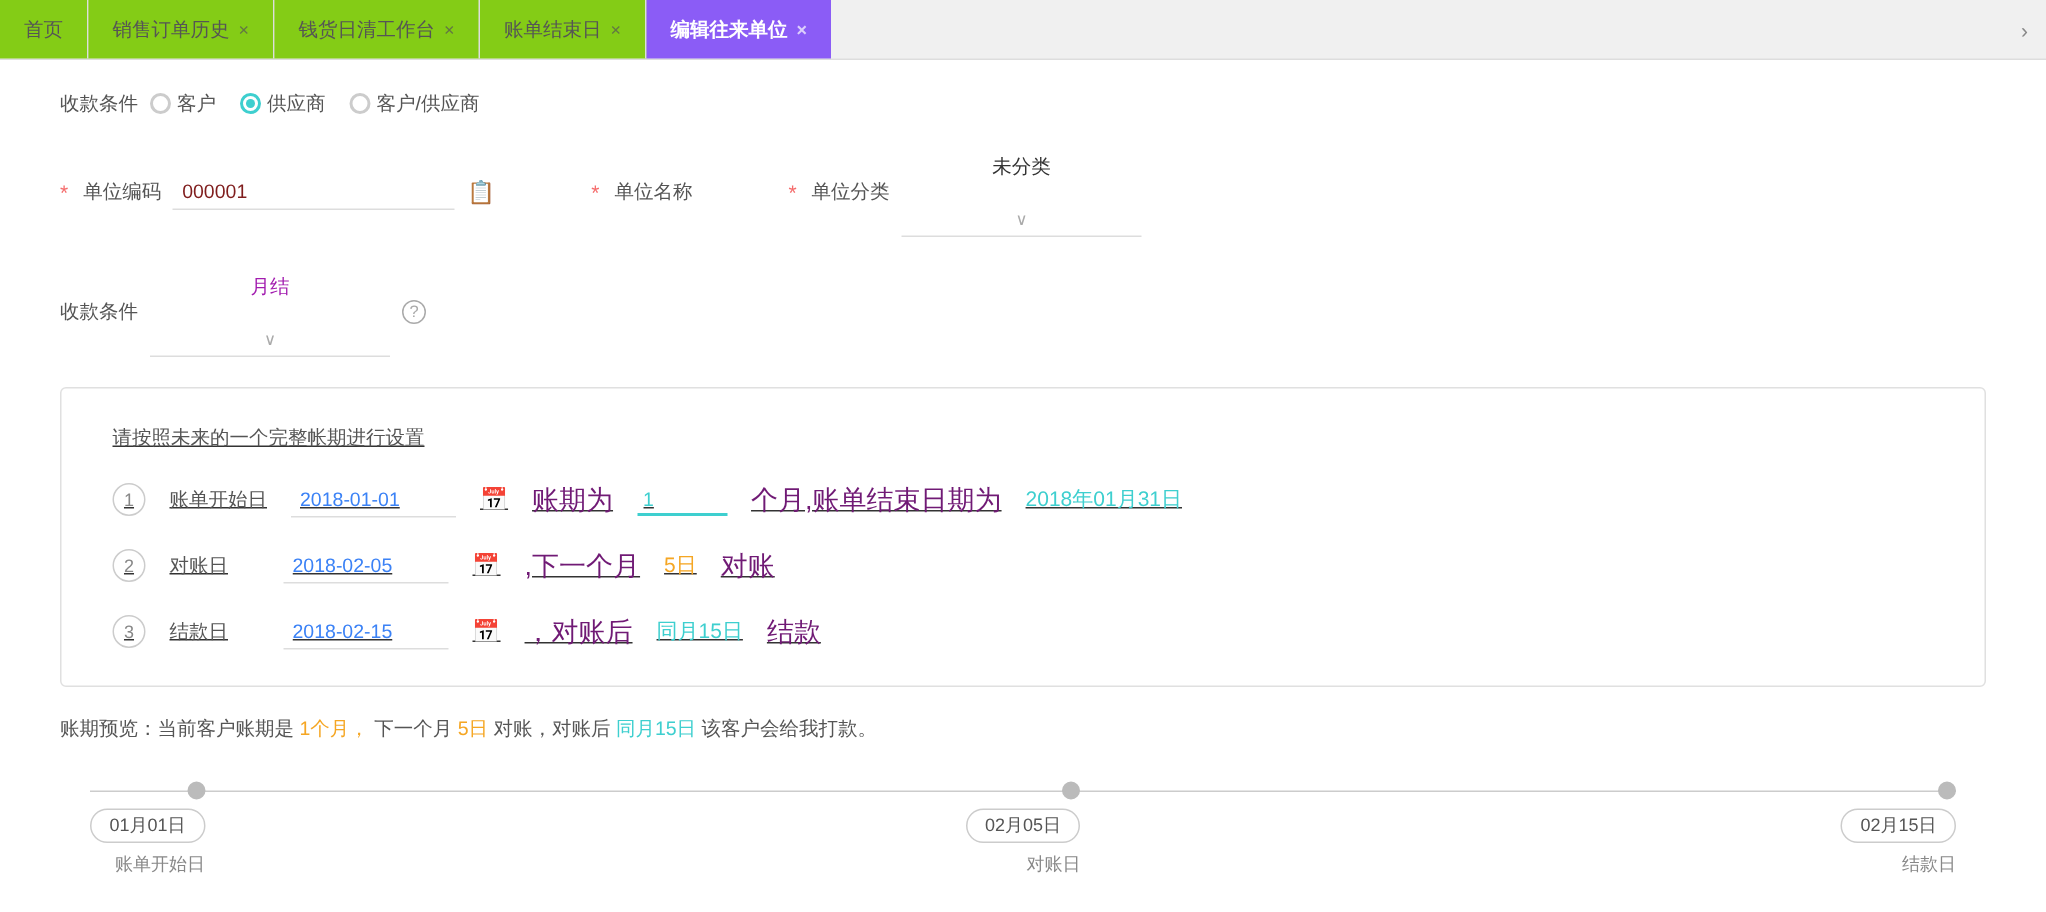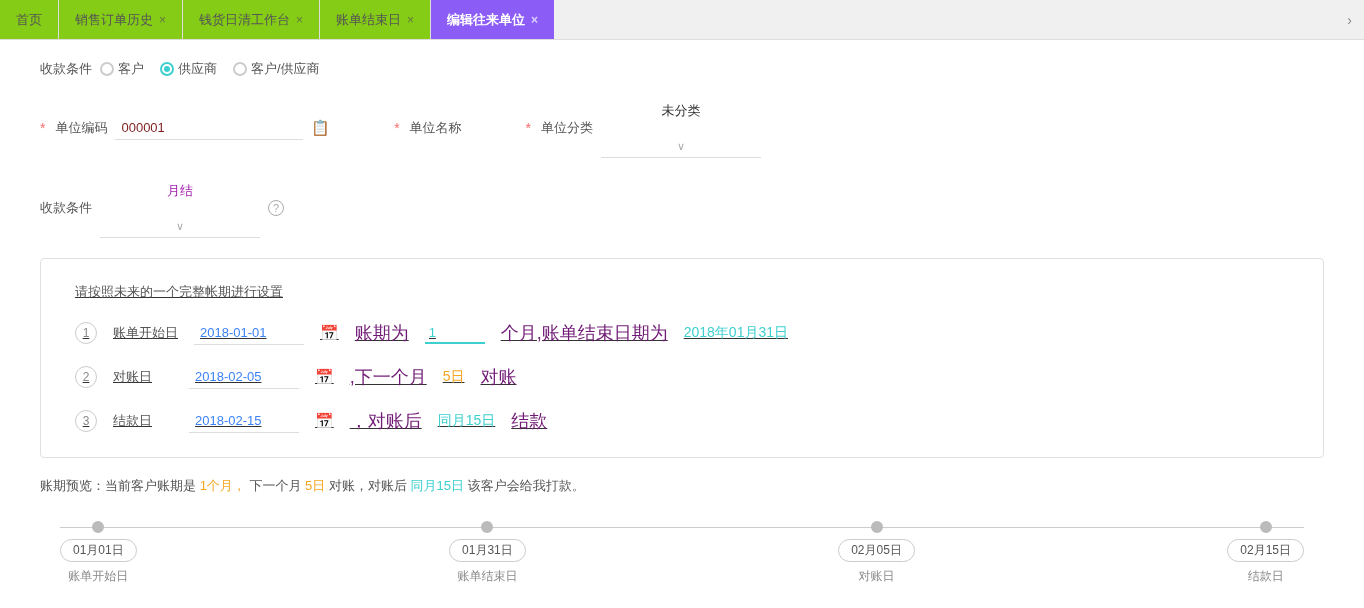--- a/index.html
+++ b/index.html
@@ -253,21 +253,21 @@
       white-space: nowrap;
     }
     .tl-sub-label {
       font-size: 12px;
       color: #888;
       text-align: center;
     }
     .tl-item {
       display: flex;
       flex-direction: column;
-      align-items: center;
+      align-items: flex-end;
       gap: 6px;
     }
     .tl-circle {
       width: 12px;
       height: 12px;
       border-radius: 50%;
       background: #bbb;
       border: 2px solid #bbb;
     }
   </style>
@@ -402,25 +402,20 @@
       <div style="position:absolute; left:20px; right:20px; top:6px; height:1px; background:#ccc; z-index:0;"></div>
 
       <div style="display:flex; width:100%; justify-content:space-between; z-index:1; position:relative;">
 
         <div class="tl-item">
           <div class="tl-circle"></div>
           <div class="tl-label-box">01月01日</div>
           <div class="tl-sub-label">账单开始日</div>
         </div>
 
-        <div class="tl-item">
-          <div class="tl-circle"></div>
-          <div class="tl-label-box">01月31日</div>
-          <div class="tl-sub-label">账单结束日</div>
-        </div>
 
         <div class="tl-item">
           <div class="tl-circle"></div>
           <div class="tl-label-box">02月05日</div>
           <div class="tl-sub-label">对账日</div>
         </div>
 
         <div class="tl-item">
           <div class="tl-circle"></div>
           <div class="tl-label-box">02月15日</div>

